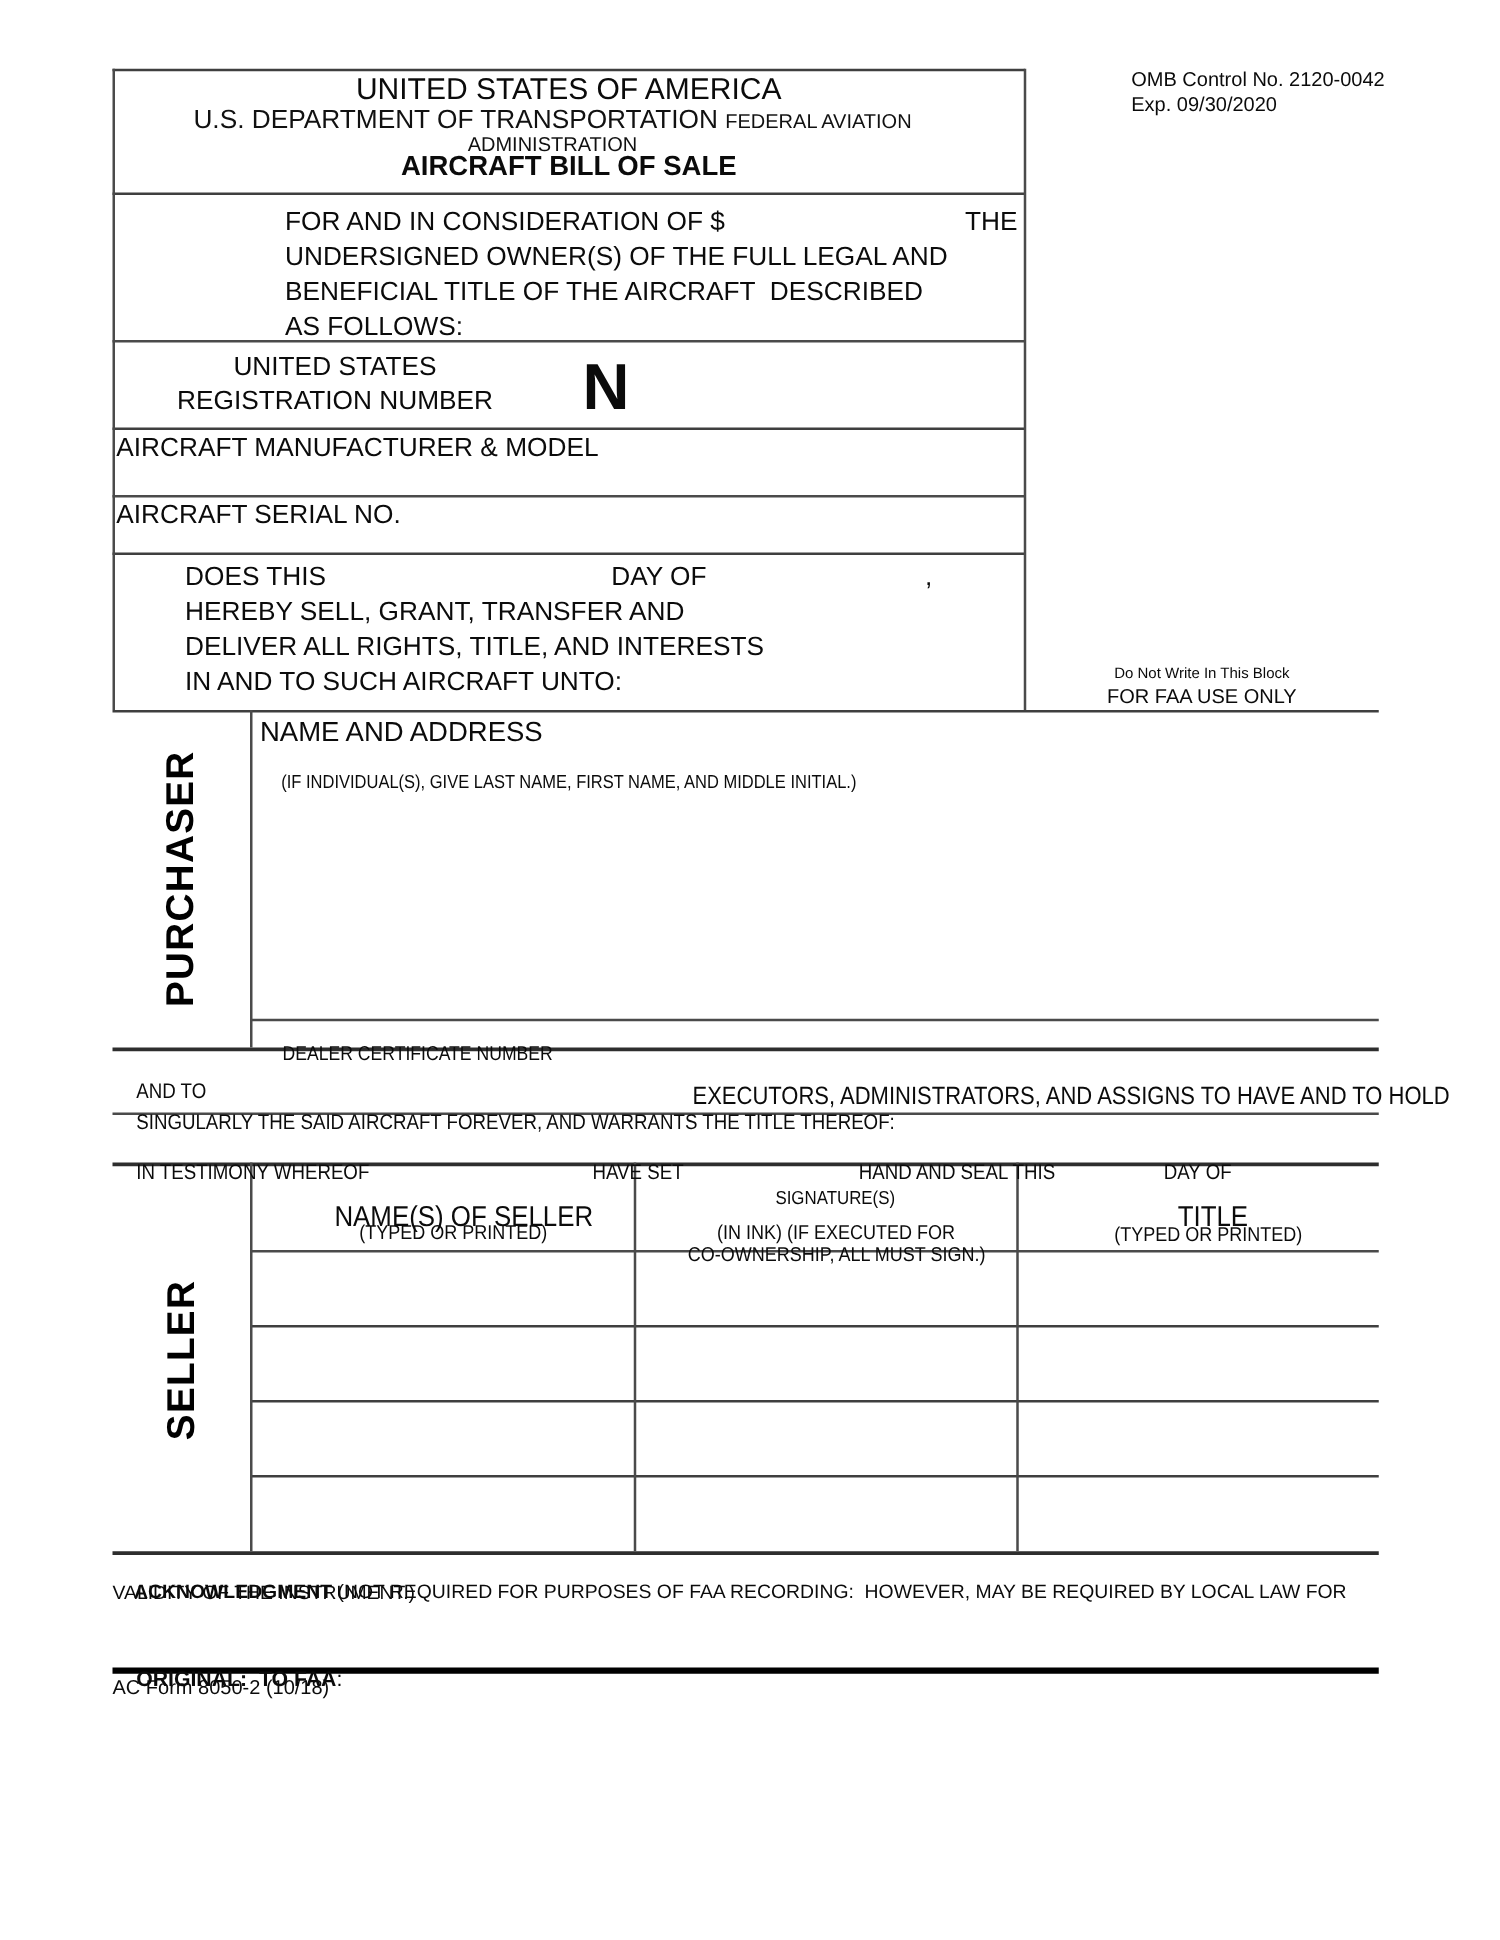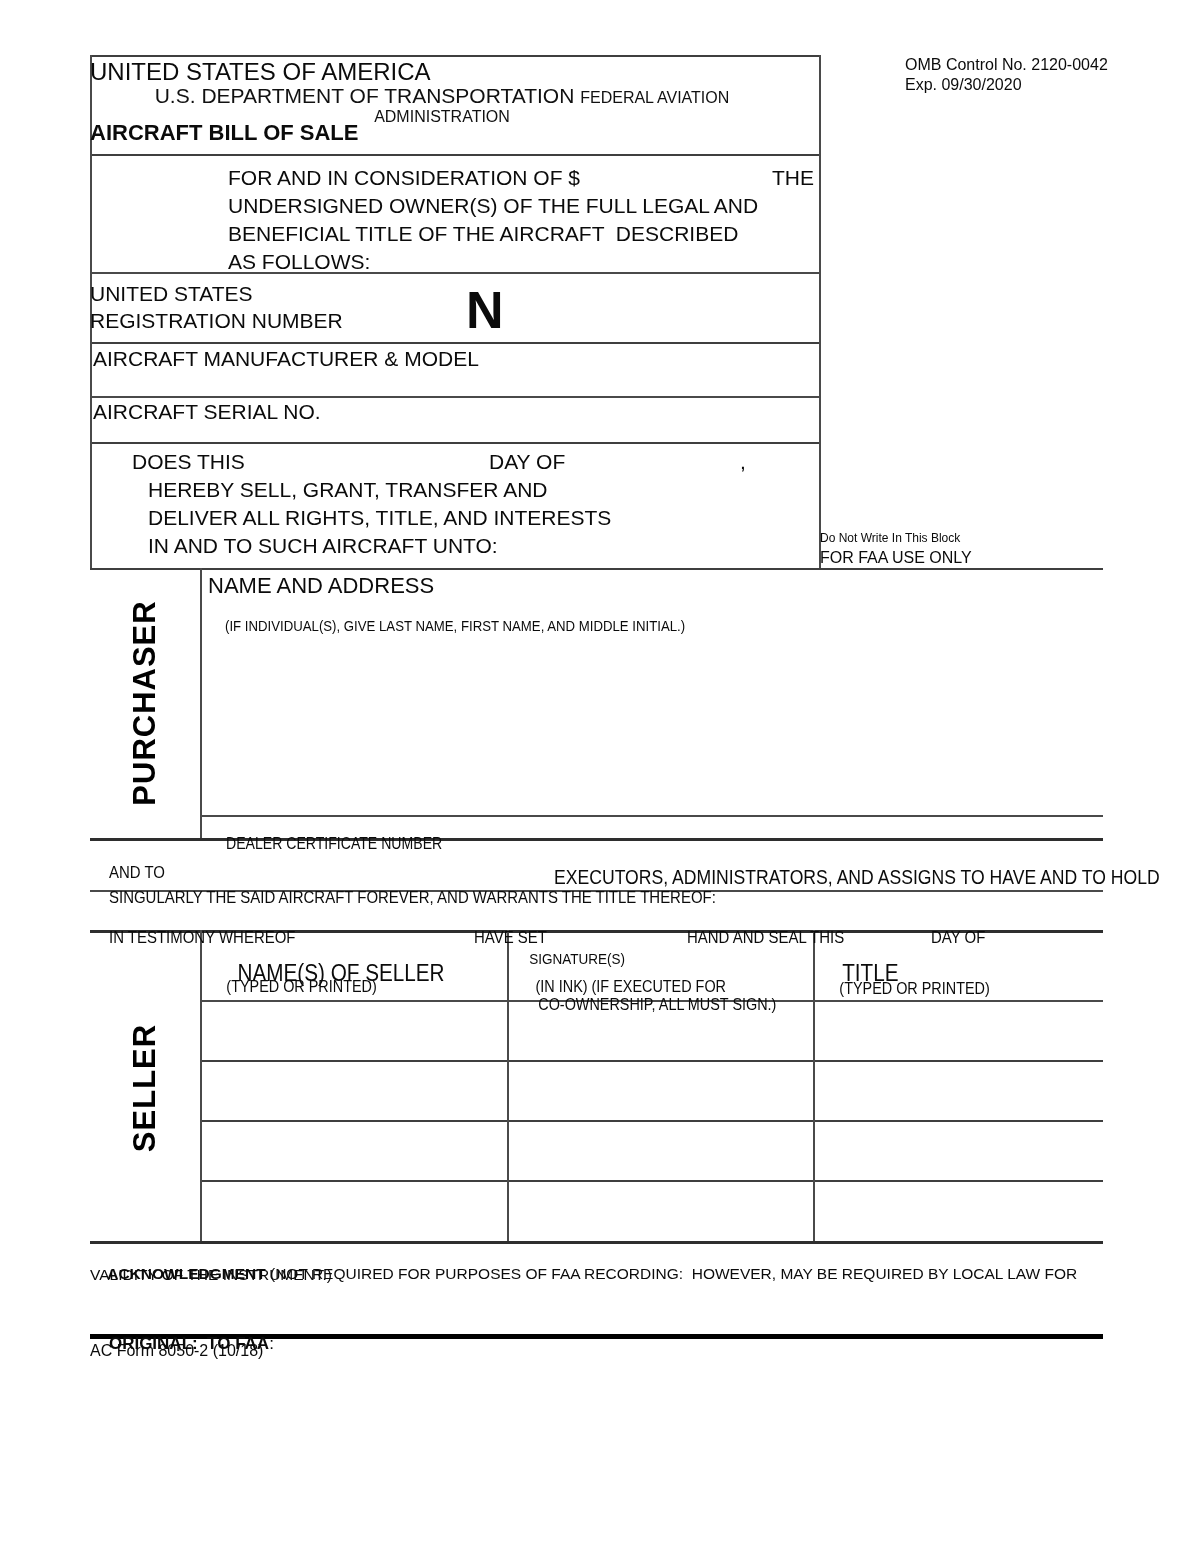--- a/index.html
+++ b/index.html
@@ -7,21 +7,21 @@
     position:relative;width:1200px;height:1552px;background:#ffffff;
     font-family:"Liberation Sans",sans-serif;color:#111;overflow:hidden;
   }
   .abs{position:absolute;}
   .hline{position:absolute;background:#3f3f3f;height:2px;}
   .hline.thin{height:1.5px;background:#4a4a4a;}
   .hline.thick{height:3px;background:#2e2e2e;}
   .hline.heavy{height:5px;background:#000;}
   .vline{position:absolute;background:#4a4a4a;width:1.5px;}
   .t{position:absolute;white-space:pre;color:#0b0b0b;}
-  .c{text-align:left;}
+  .c{text-align:center;}
   .cond{display:inline-block;transform:scaleX(0.88);transform-origin:0 50%;white-space:pre;}
   .cond-c{display:inline-block;transform:scaleX(0.9);transform-origin:50% 50%;white-space:pre;}
   .v-zone{position:absolute;display:flex;align-items:center;justify-content:center;}
   .v-zone>span{transform:rotate(-90deg);white-space:nowrap;font-weight:bold;font-size:31px;letter-spacing:1px;color:#000;}
   .field{position:absolute;background:transparent;}
   .cell{position:absolute;background:transparent;}
 </style>
 </head>
 <body>
 
@@ -71,21 +71,21 @@
   <div class="t c" style="left:90px;top:282px;width:356px;font-size:21px;">UNITED STATES</div>
   <div class="t c" style="left:90px;top:309px;width:356px;font-size:21px;">REGISTRATION NUMBER</div>
   <div class="t" style="left:466px;top:280px;font-size:52px;font-weight:bold;">N</div>
   <div class="field" style="left:515px;top:280px;width:298px;height:58px;"></div>
 
   <div class="t" style="left:93px;top:347px;font-size:21px;">AIRCRAFT MANUFACTURER &amp; MODEL</div>
   <div class="field" style="left:95px;top:370px;width:718px;height:24px;"></div>
   <div class="t" style="left:93px;top:400px;font-size:21px;">AIRCRAFT SERIAL NO.</div>
   <div class="field" style="left:95px;top:422px;width:718px;height:18px;"></div>
 
-  <div class="t" style="left:132px;top:450px;font-size:21px;text-align:right;">DOES THIS</div>
+  <div class="t" style="left:148px;top:450px;font-size:21px;text-align:right;">DOES THIS</div>
   <div class="field" style="left:268px;top:450px;width:215px;height:24px;"></div>
   <div class="t" style="left:489px;top:450px;font-size:21px;">DAY OF</div>
   <div class="field" style="left:570px;top:450px;width:165px;height:24px;"></div>
   <div class="t" style="left:740px;top:450px;font-size:21px;">,</div>
   <div class="t" style="left:148px;top:478px;font-size:21px;">HEREBY SELL, GRANT, TRANSFER AND</div>
   <div class="t" style="left:148px;top:506px;font-size:21px;">DELIVER ALL RIGHTS, TITLE, AND INTERESTS</div>
   <div class="t" style="left:148px;top:534px;font-size:21px;">IN AND TO SUCH AIRCRAFT UNTO:</div>
 
   <div class="t c" style="left:820px;top:531px;width:283px;font-size:12px;">Do Not Write In This Block</div>
   <div class="t c" style="left:820px;top:549px;width:283px;font-size:16px;">FOR FAA USE ONLY</div>

